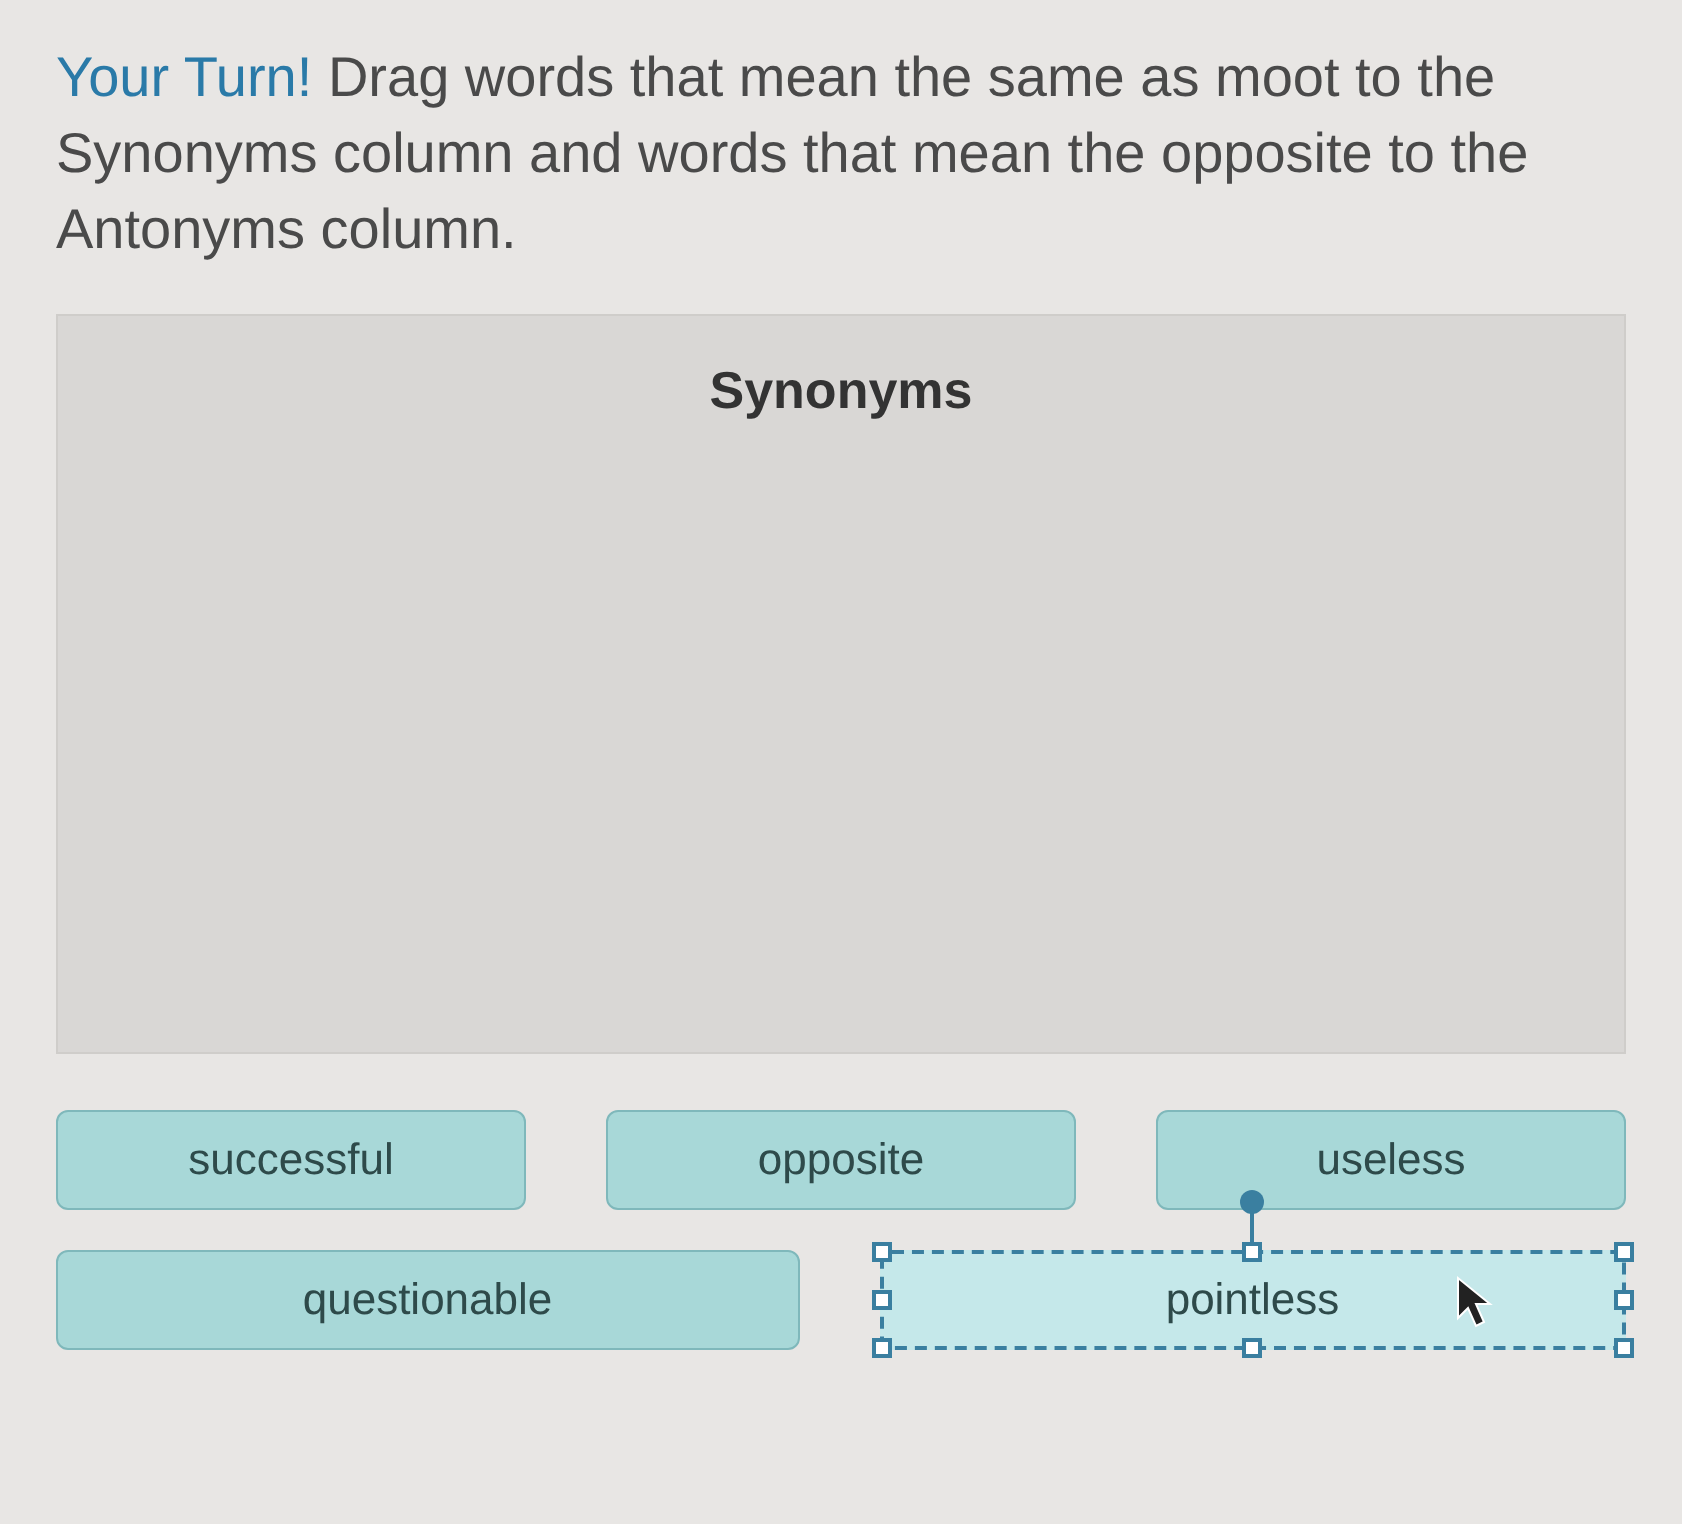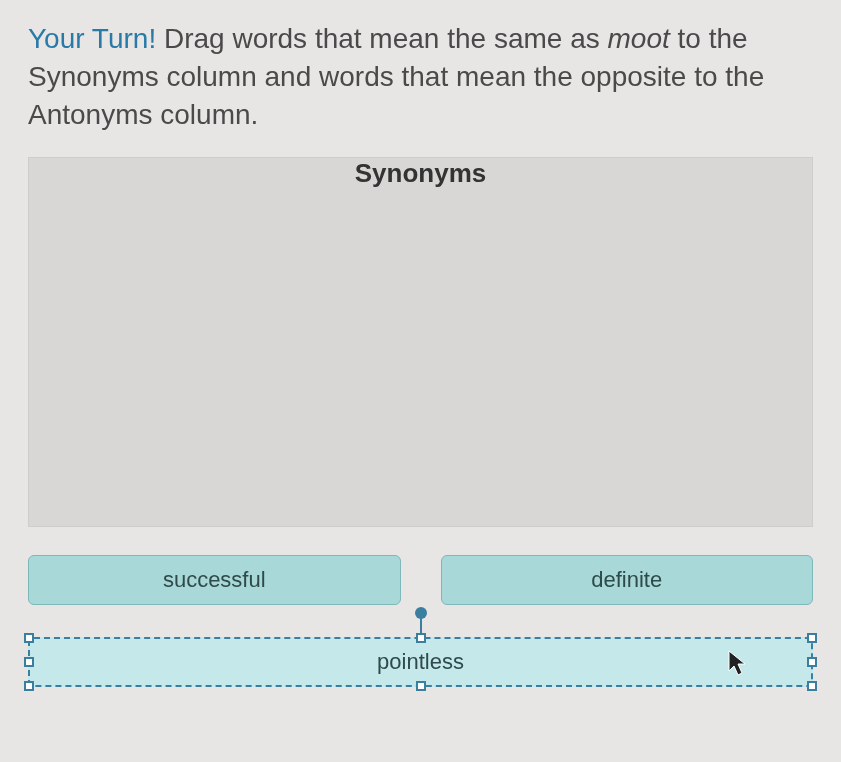--- a/index.html
+++ b/index.html
@@ -17,44 +17,44 @@
     line-height: 1.35;
     color: #4a4a4a;
     margin-bottom: 24px;
     font-weight: 500;
   }
   .instr-lead {
     color: #2a7aa8;
     font-weight: 400;
   }
   .instr-word {
-    font-style: italic;
     font-weight: 500;
   }
   .dropzones {
     display: flex;
     gap: 28px;
     margin-bottom: 28px;
   }
   .dropzone {
     flex: 1;
     height: 370px;
     background: #d9d7d5;
     border: 1px solid #cfcdca;
+    padding-top: 22px;
   }
   .dropzone-title {
     text-align: center;
     font-size: 26px;
     font-weight: 700;
     color: #333;
   }
   .tile-rows {
     display: flex;
     flex-direction: column;
-    gap: 32px;
+    gap: 20px;
   }
   .tile-row {
     display: flex;
     gap: 40px;
     justify-content: space-between;
   }
   .tile {
     flex: 1;
     height: 50px;
     background: #a8d8d8;
@@ -127,24 +127,30 @@
     <div class="dropzone-title">Synonyms</div>
   </div>
 </div>
 
 <div class="tile-rows">
   <div class="tile-row">
     <div class="tile">
       <span>successful</span>
     </div>
     <div class="tile">
-      <span>definite</span>
+      <span>opposite</span>
+    </div>
+    <div class="tile">
+      <span>useless</span>
     </div>
   </div>
   <div class="tile-row">
+    <div class="tile">
+      <span>questionable</span>
+    </div>
     <div class="tile selected">
       <span>pointless</span>
       <div class="rotate-stem"></div>
       <div class="rotate-handle"></div>
       <div class="handle h-tl"></div>
       <div class="handle h-tm"></div>
       <div class="handle h-tr"></div>
       <div class="handle h-ml"></div>
       <div class="handle h-mr"></div>
       <div class="handle h-bl"></div>

